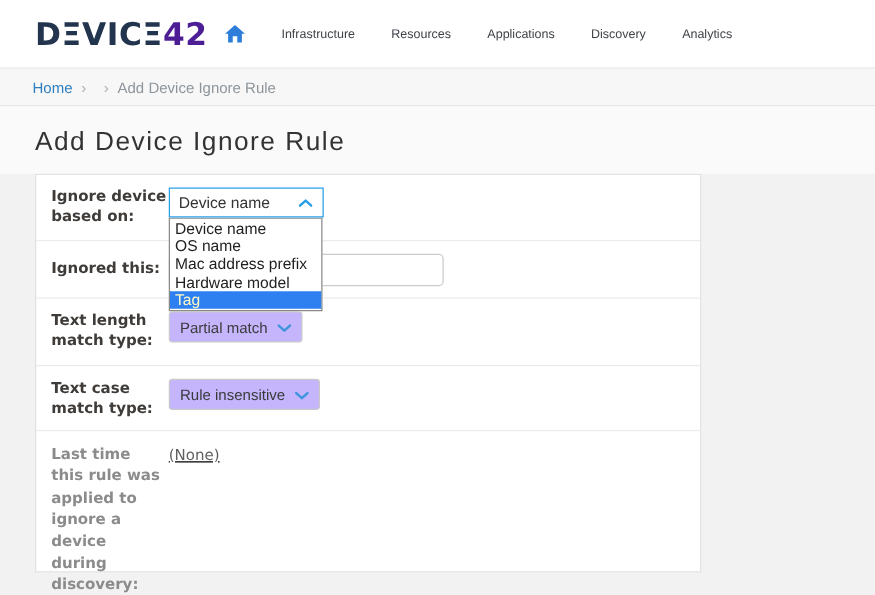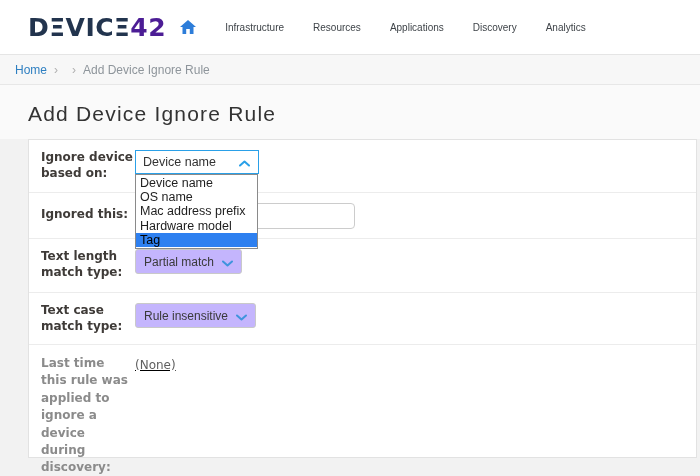--- a/index.html
+++ b/index.html
@@ -11,31 +11,31 @@
             display:flex; align-items:center; padding-left:28px; }
   .logo { font-family:"DejaVu Sans", sans-serif; font-weight:bold; font-size:25px;
           letter-spacing:0.5px; color:#22344e; cursor:pointer; white-space:nowrap; }
   .logo .accent { color:#4c1d95; }
   .home-icon { margin-left:14px; display:inline-flex; cursor:pointer; }
   .nav-items { display:flex; align-items:center; }
   .nav-item { margin-left:29px; font-size:10px; color:#3f4449; cursor:pointer; white-space:nowrap; }
 
   
   .breadcrumb { height:30px; background:#f7f7f7; border-bottom:1px solid #e7e7e7;
-                display:flex; align-items:center; padding-left:15px; font-size:12px; }
+                display:flex; align-items:center; padding-left:26px; font-size:12px; }
   .crumb-link { color:#2e7fc1; text-decoration:none; cursor:pointer; }
   .crumb-sep { color:#b0b0b0; margin:0 7px; }
   .crumb-current { color:#8e959b; }
 
   
   .title-band { background:#fafafa; padding:17px 0 13px 28px; }
   .page-title { font-size:21px; color:#333333; letter-spacing:1.2px; font-weight:normal; }
 
   
-  .form-card { margin-left:28px; width:669px; background:#ffffff;
+  .form-card { margin-left:28px; width:533px; background:#ffffff;
                border:1px solid #e2e2e2; }
   .form-row { display:flex; border-bottom:1px solid #ececec; padding:10px 0 0 12px; position:relative; }
   .form-row:last-child { border-bottom:none; }
   .row-1 { height:53px; }
   .row-2 { height:46px; }
   .row-3 { height:54px; }
   .row-4 { height:52px; }
   .row-5 { height:112px; }
   .label-col { width:94px; font-family:"DejaVu Sans", sans-serif; font-weight:bold;
                font-size:12px; color:#3f3b38; line-height:1.3; flex:none; }
@@ -44,21 +44,21 @@
 
   
   .sel-open { width:124px; height:24px; border:1px solid #2aa0e8; background:#fff;
               display:flex; align-items:center; justify-content:space-between;
               padding:0 8px 0 7px; cursor:pointer; position:relative; z-index:11; }
   .sel-open .sel-text { font-size:12.5px; color:#333; }
   .dropdown { position:absolute; top:24px; left:0; width:123px; background:#fff;
               border:1px solid #8a8a8a; z-index:10; padding:1px 0; }
   .dd-option { font-size:12.5px; color:#1f1f1f; line-height:14.2px; padding:0 4px;
                cursor:pointer; white-space:nowrap; overflow:hidden; }
-  .dd-option.highlighted { background:#2e80f0; color:#000000; }
+  .dd-option.highlighted { background:#2e80f0; color:#fef9c3; }
 
   
   .text-input { width:220px; height:26px; border:1px solid #cccccc; border-radius:4px;
                 font-size:12.5px; color:#333; padding:0 7px; outline:none; background:#fff; }
 
   
   .sel-closed { height:25px; border:1px solid #c9c9c9; border-radius:3px; background:#c4b5fd;
                 display:inline-flex; align-items:center; padding:0 8px; cursor:pointer; }
   .sel-closed .sel-text { font-size:12px; color:#3a3a3a; margin-right:8px; }
 

